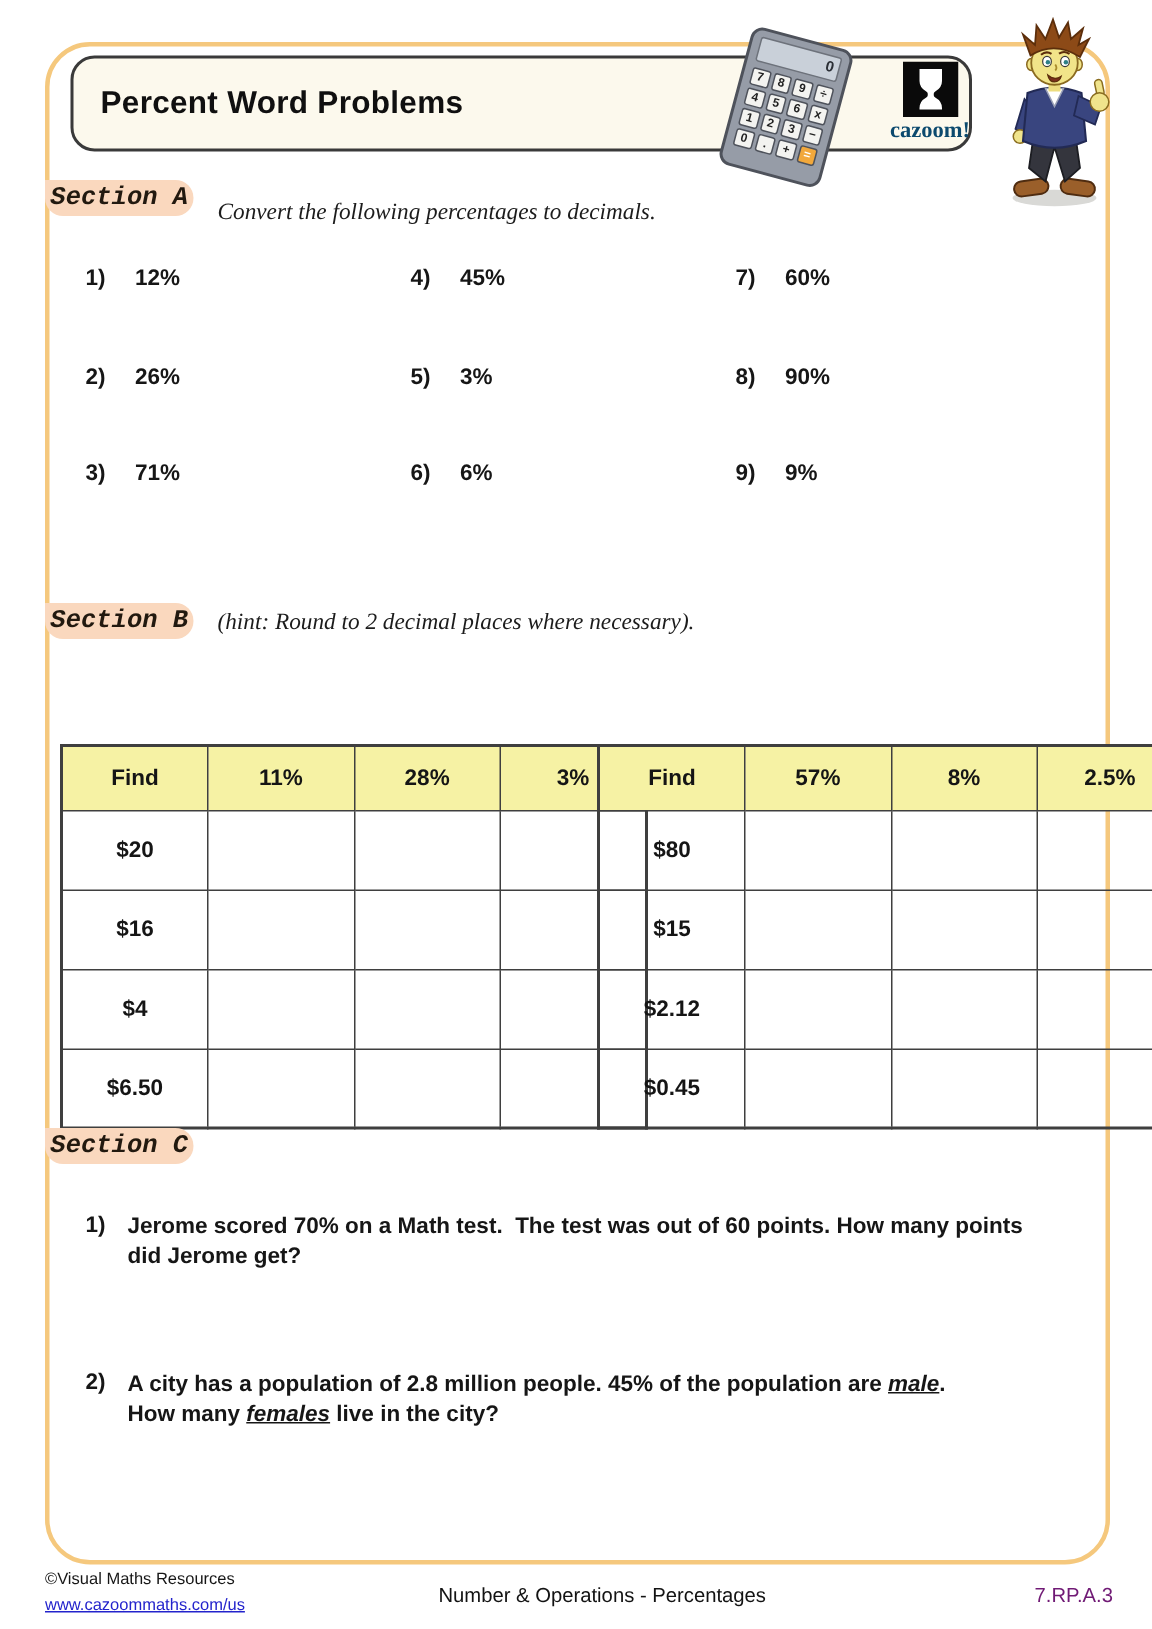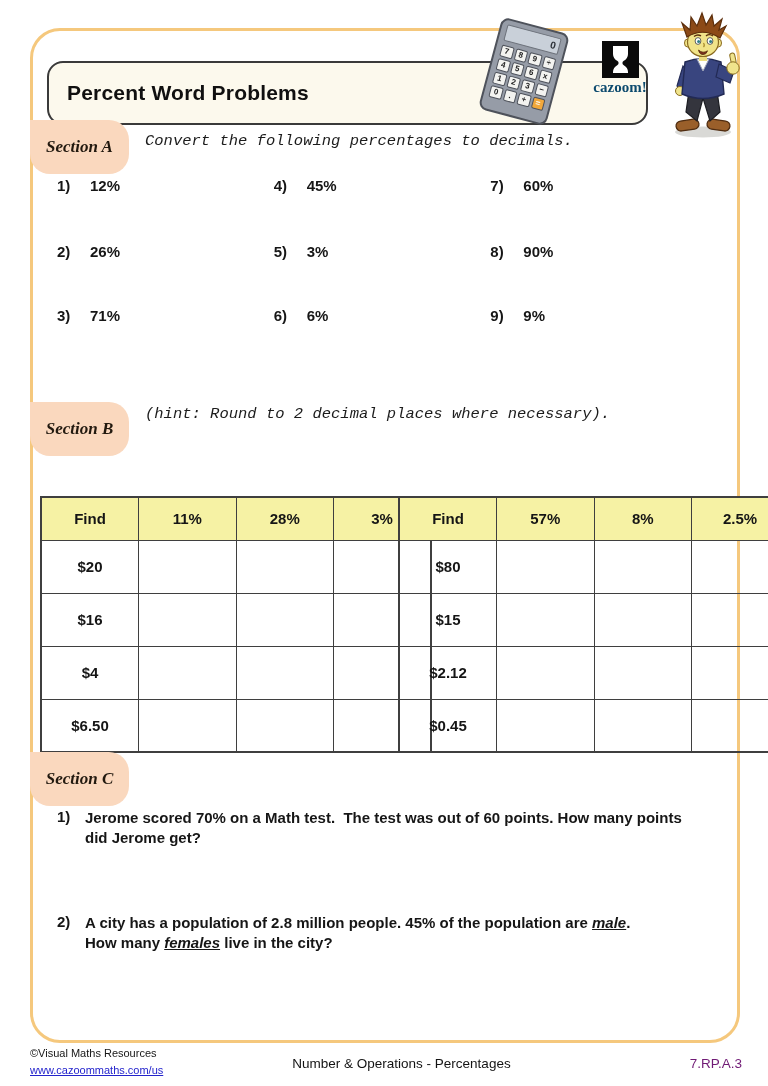--- a/index.html
+++ b/index.html
@@ -10,21 +10,21 @@
   }
   
   .outer-border {
     position:absolute; left:30px; top:28px; width:710px; height:1015px;
     border:3px solid #F5C87D; border-radius:30px; background:#ffffff;
   }
   
   .title-banner {
     position:absolute; left:47px; top:37px; width:601px; height:64px;
     background:#FCF9ED; border:2px solid #3a3a3a; border-radius:16px;
-    display:flex; align-items:center; padding-left:18px; z-index:2;margin-top:24px;
+    display:flex; align-items:center; padding-left:18px; z-index:2;
   }
   .title-banner h1 { font-size:21px; font-weight:bold; letter-spacing:.2px; color:#101010; }
   
   .calculator {
     position:absolute; left:489px; top:24px; width:70px; height:95px;
     background:#969CA7; border:2px solid #4E525B; border-radius:8px;
     transform:rotate(15deg); z-index:3; padding:4px 5px;
   }
   .calc-screen {
     height:17px; background:#C9D0D9; border:1px solid #6d727b; border-radius:2px;
@@ -37,28 +37,28 @@
   }
   .calc-key.equals { background:#F2A83B; color:#fff; }
   
   .logo { position:absolute; left:591px; top:41px; width:58px; text-align:center; z-index:3; }
   .logo-mark { width:37px; height:37px; margin:0 auto; display:block; }
   .logo-text { font-family:"Liberation Serif", serif; font-weight:bold; font-size:15px; color:#0c4a6e; margin-top:1px; }
   
   .mascot { position:absolute; left:653px; top:10px; width:100px; height:130px; z-index:4; }
   
   .section-label {
-    position:absolute; left:30px; width:99px; height:54px; background:#FAD8BE;
+    position:absolute; left:30px; width:99px; height:24px; background:#FAD8BE;
     border-radius:0 20px 20px 20px; display:flex; align-items:center; justify-content:center;
-    font-family:Liberation Serif, serif; font-style:italic; font-weight:bold;
+    font-family:Liberation Mono, monospace; font-style:italic; font-weight:bold;
     font-size:17px; color:#22190f; z-index:2;
   }
   .label-a { top:120px; } .label-b { top:402px; } .label-c { top:752px; }
   .instruction {
-    position:absolute; left:145px; font-family:Liberation Mono, monospace; font-style:italic;
+    position:absolute; left:145px; font-family:Liberation Serif, serif; font-style:italic;
     font-size:15.5px; color:#1c1c1c; line-height:21px;
   }
   .instr-a { top:131px; } .instr-b { top:404px; }
   
   .sa-row { position:absolute; left:57px; width:650px; display:flex; }
   .sa-r1 { top:177px; } .sa-r2 { top:243px; } .sa-r3 { top:307px; }
   .sa-cell { width:228px; display:flex; font-size:15px; font-weight:bold; }
   .sa-num { width:33px; }
   
   table.pct {

